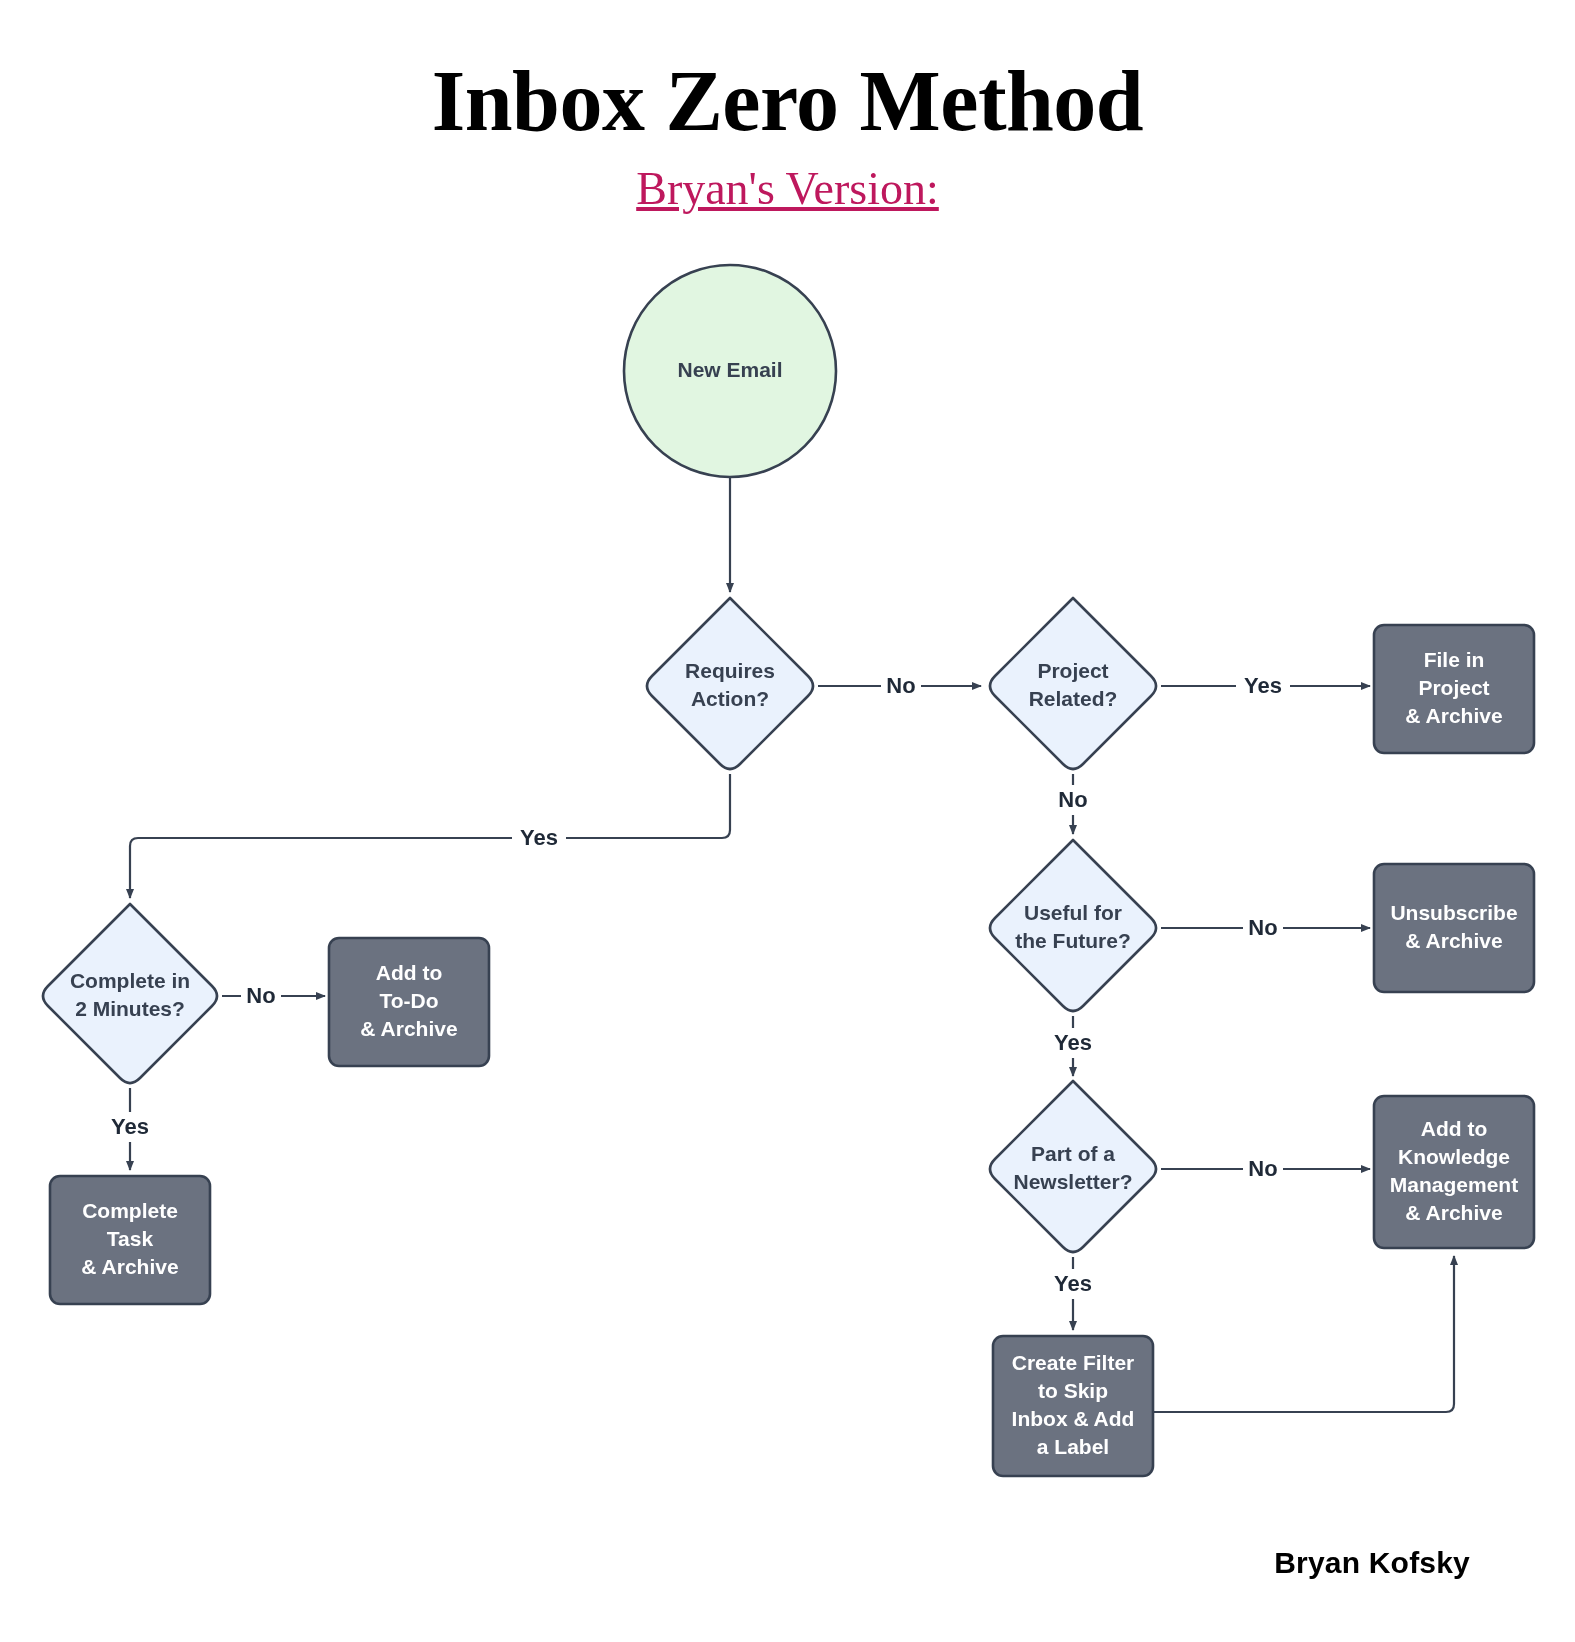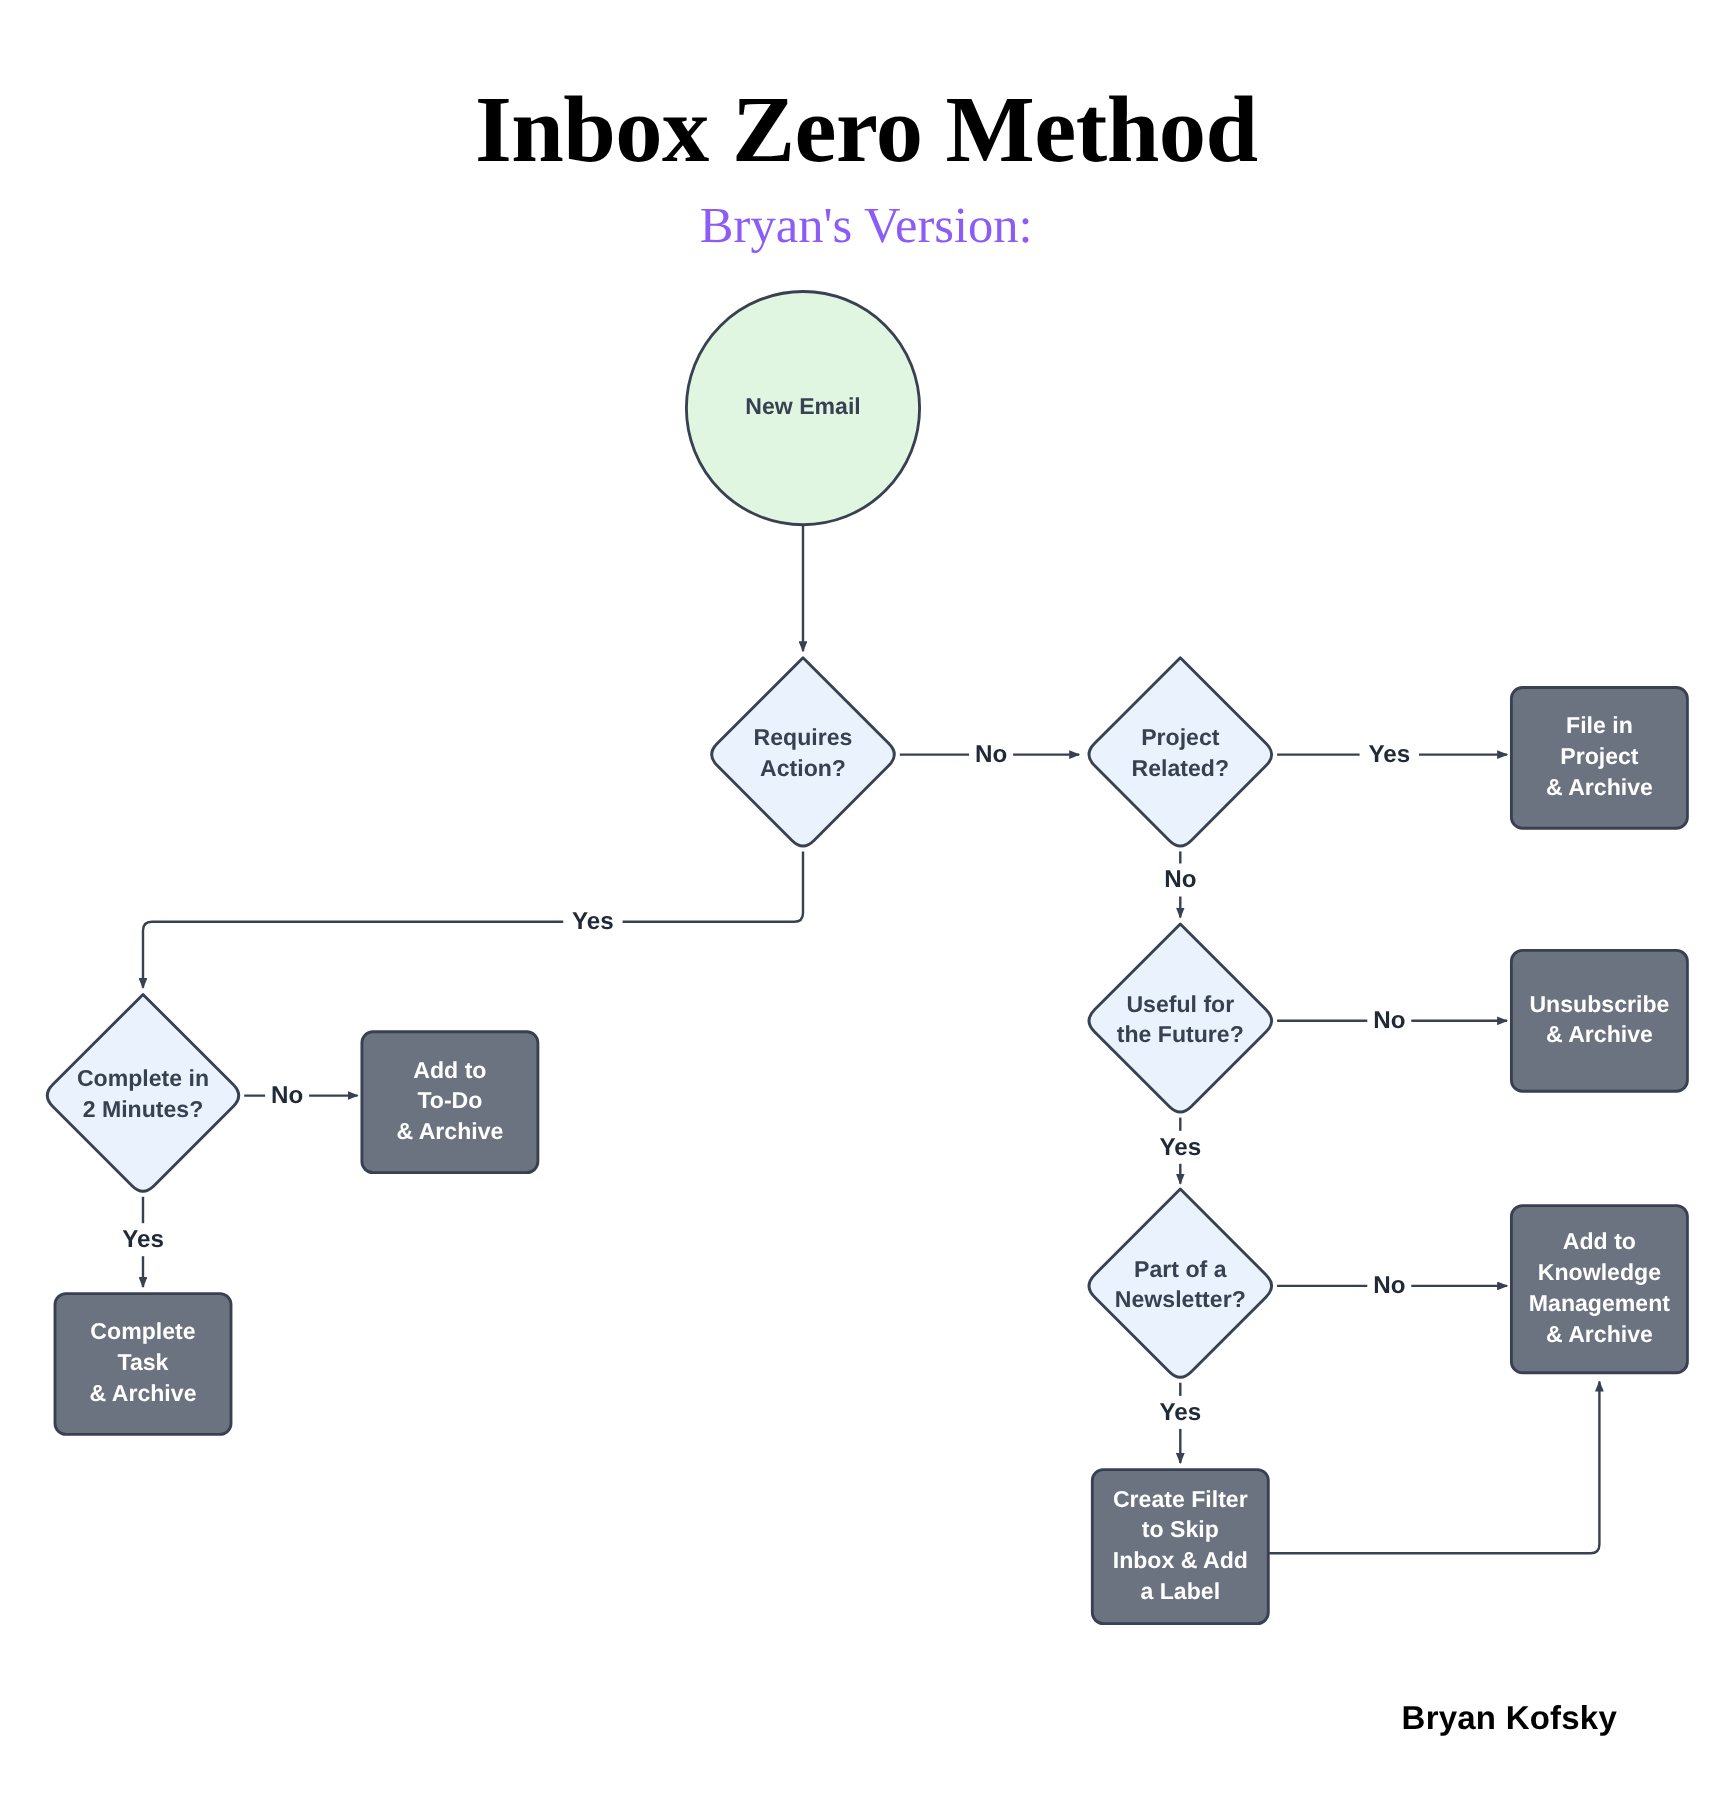--- a/index.html
+++ b/index.html
@@ -21,38 +21,38 @@
     background: #ffffff;
   }
   .title-block {
     position: absolute;
     top: 0;
     left: 0;
     width: 1575px;
     text-align: center;
     padding-top: 56px;
     box-sizing: border-box;
-    margin-top: 16px;
   }
   .main-title {
     font-family: "Liberation Serif", serif;
     font-weight: 700;
     font-size: 86px;
     line-height: 1.05;
     color: #000000;
     margin: 0;
     letter-spacing: -0.5px;
   }
   .sub-title {
     font-family: "Liberation Serif", serif;
     font-weight: 400;
     font-size: 46px;
     line-height: 1.1;
-    color: #8b5cf6;
+    color: #be185d;
     margin: 18px 0 0 0;
+    text-decoration: underline;
   }
   .signature {
     position: absolute;
     right: 105px;
     bottom: 62px;
     font-family: "Liberation Sans", sans-serif;
     font-weight: 700;
     font-size: 30px;
     color: #000000;
     letter-spacing: 0.2px;

